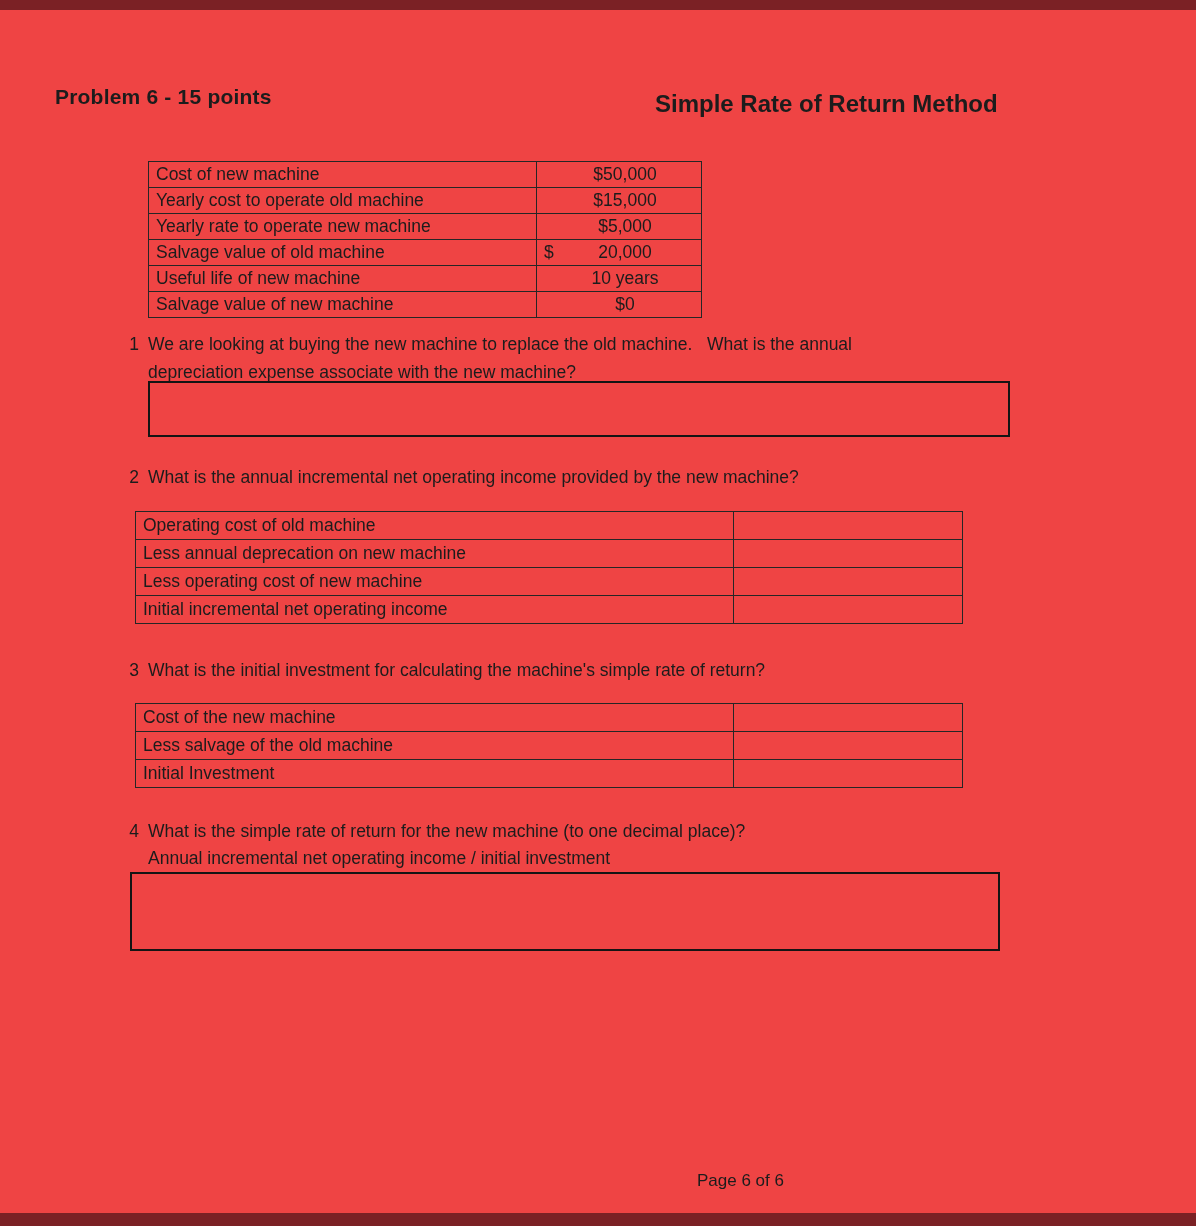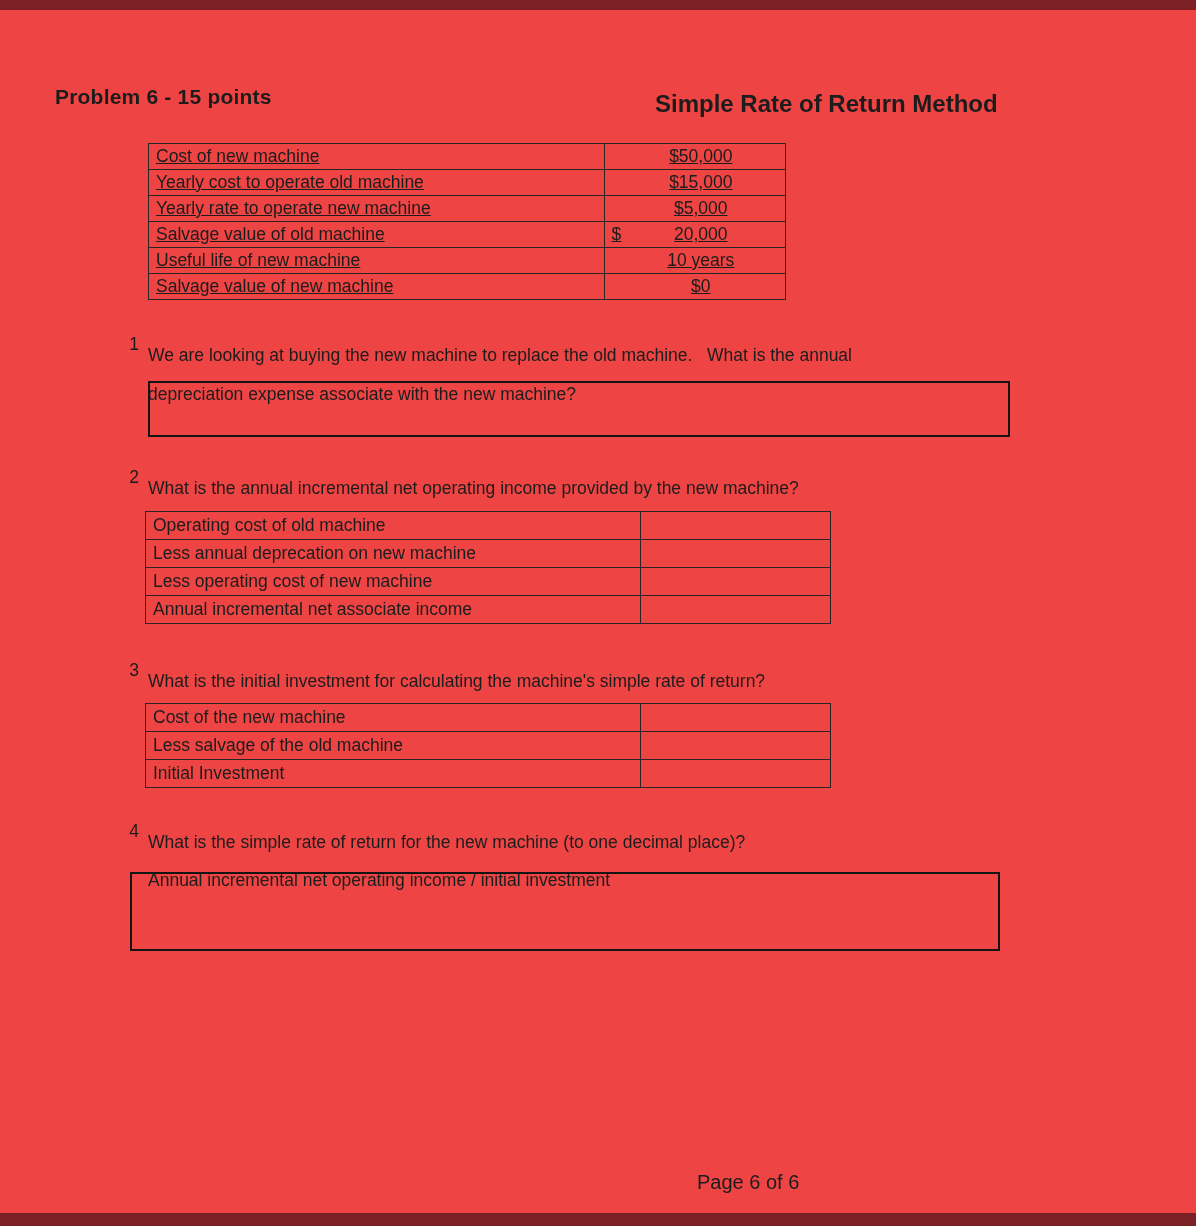--- a/index.html
+++ b/index.html
@@ -24,55 +24,55 @@
     font-size: 21px; font-weight: bold; letter-spacing: 0.2px;
   }
   .subtitle {
     position: absolute; left: 655px; top: 90px;
     font-size: 24px; font-weight: bold;
   }
 
   table { border-collapse: collapse; }
   td { border: 1.5px solid #262626; font-size: 17.5px; padding: 1px 7px; vertical-align: middle; }
 
-  .cost-table { position: absolute; left: 148px; top: 143px; width: 638px; text-decoration: underline; }
+  .cost-table { position: absolute; left: 148px; top: 161px; width: 554px; }
   .cost-table td { height: 26px; }
   .cost-table td.lbl { width: 503px; }
   .cost-table td.val { width: 193px; }
   .valwrap { display: flex; justify-content: space-between; align-items: baseline; }
   .valwrap .cur { min-width: 12px; text-align: left; }
   .valwrap .num { flex: 1; text-align: center; }
 
   .question {
     position: absolute; left: 126px;
     display: flex; gap: 9px;
     font-size: 17.5px; line-height: 28px;
   }
   .qnum { min-width: 13px; text-align: right; }
-  .qtext div { white-space: pre-wrap; margin-top: 11px; }
+  .qtext div { white-space: pre-wrap; }
 
   .answer-box { position: absolute; border: 2px solid #141414; background: transparent; }
   .q1-box { left: 148px; top: 381px; width: 862px; height: 56px; }
   .q4-box { left: 130px; top: 872px; width: 870px; height: 79px; }
 
-  .wtable { position: absolute; left: 145px; width: 686px; }
+  .wtable { position: absolute; left: 135px; width: 828px; }
   .wtable td { height: 28px; }
   .wtable td.lbl { width: 496px; }
   .wtable td.val { width: 190px; }
   .q2-table { top: 511px; }
   .q3-table { top: 703px; }
 
   .q1-q { top: 330px; }
   .q2-q { top: 463px; }
   .q3-q { top: 656px; }
   .q4-q { top: 818px; line-height: 27px; }
 
   .footer {
     position: absolute; left: 697px; top: 1171px;
-    font-size: 20px;
+    font-size: 17px;
   }
 </style>
 </head>
 <body>
 
 <div class="scan">
 
   <div class="scan-edge top"></div>
   <div class="scan-edge bottom"></div>
 
@@ -163,21 +163,21 @@
       </tr>
       <tr>
         <td class="lbl">Less annual deprecation on new machine</td>
         <td class="val"></td>
       </tr>
       <tr>
         <td class="lbl">Less operating cost of new machine</td>
         <td class="val"></td>
       </tr>
       <tr>
-        <td class="lbl">Annual incremental net associate income</td>
+        <td class="lbl">Initial incremental net operating income</td>
         <td class="val"></td>
       </tr>
     </tbody>
   </table>
 
   <div class="question q3-q">
     <span class="qnum">3</span>
     <div class="qtext">
       <div>What is the initial investment for calculating the machine's simple rate of return?</div>
     </div>

